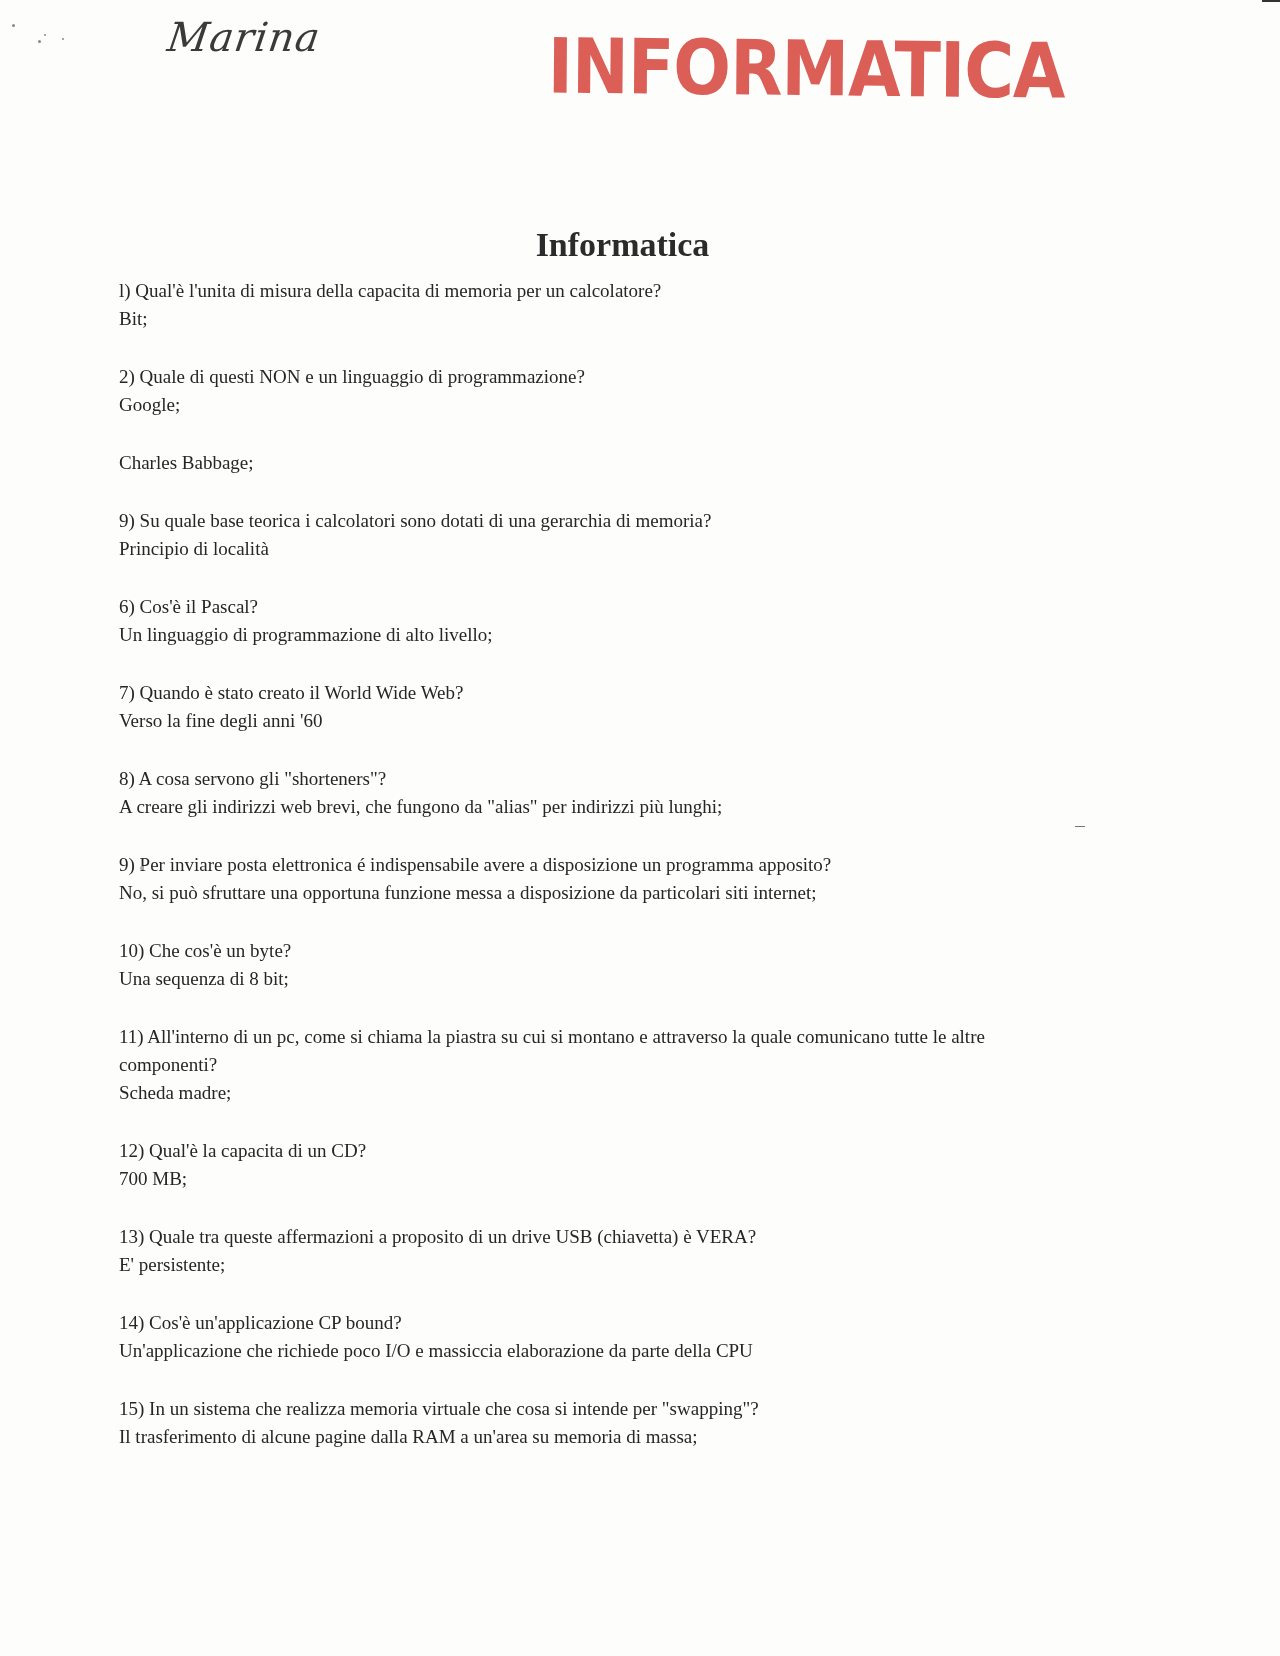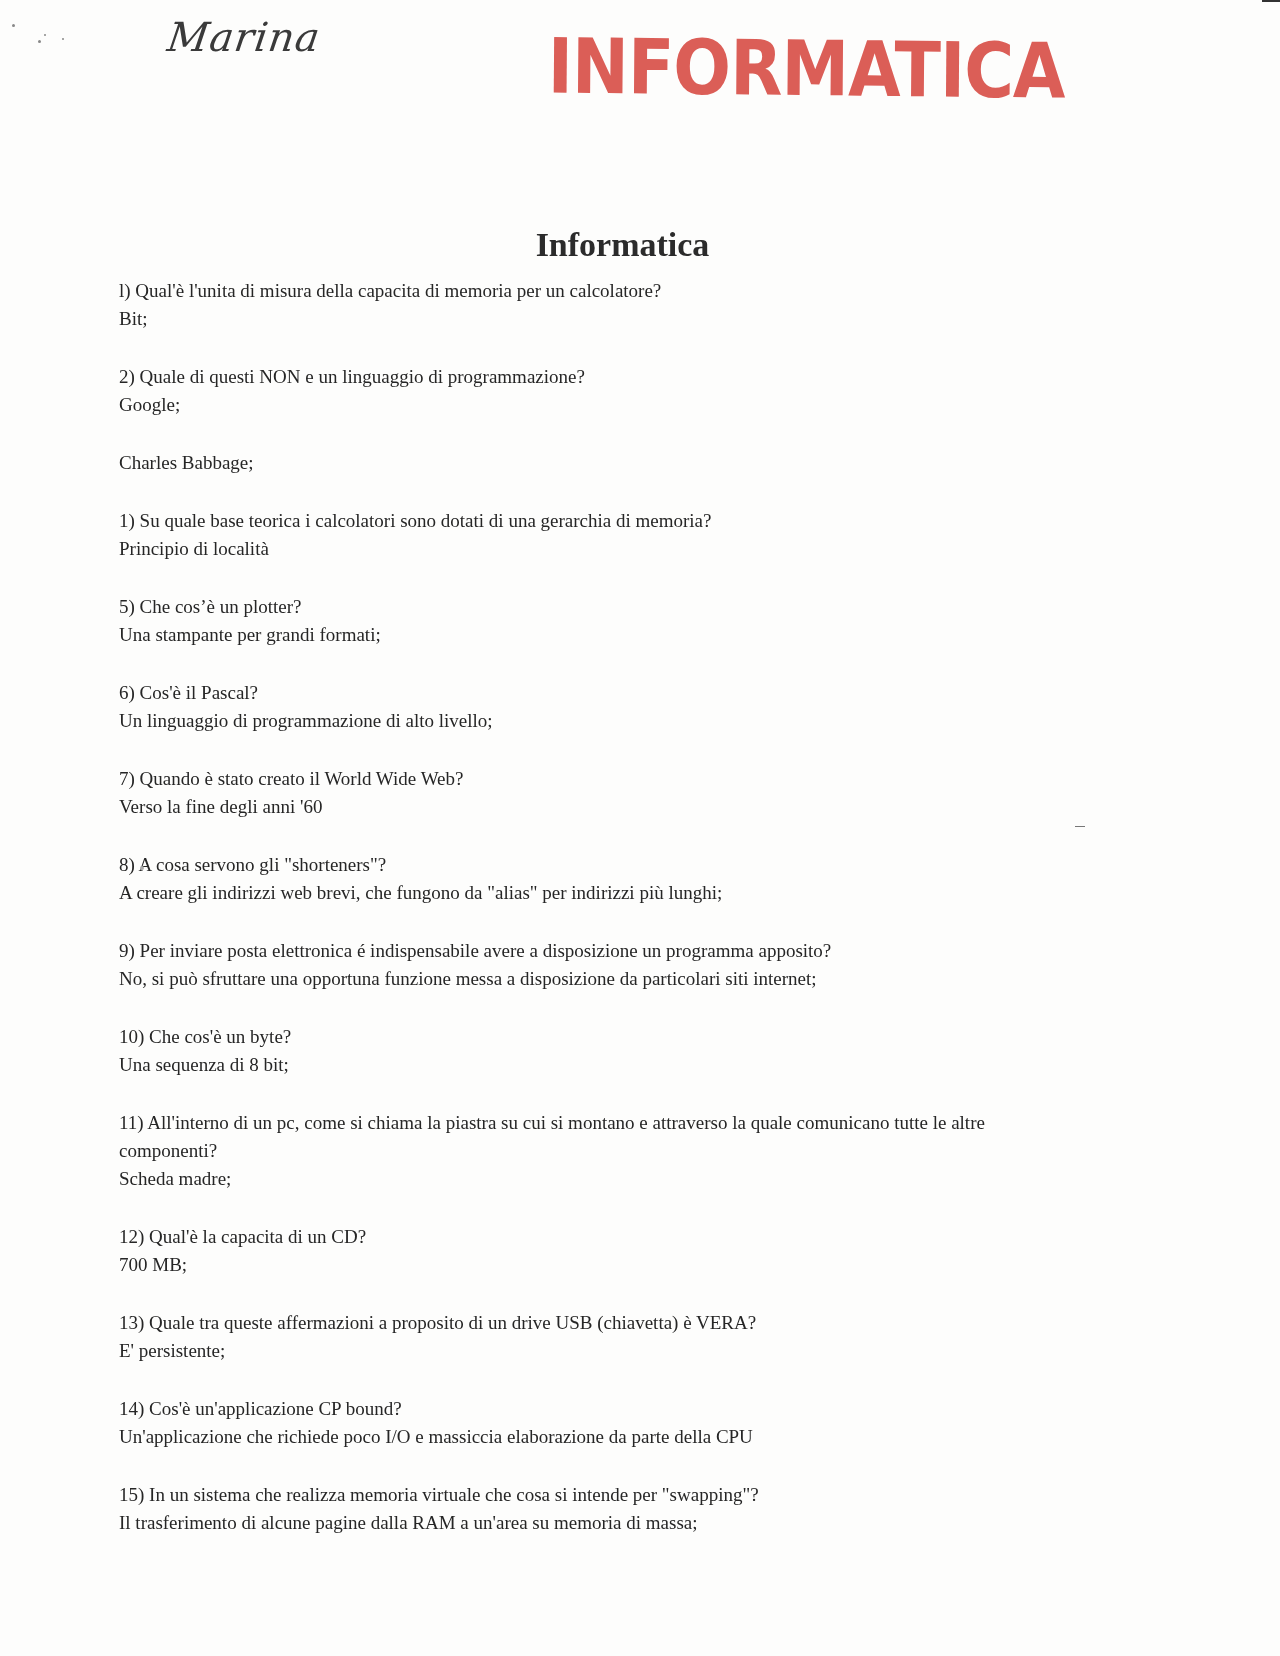--- a/index.html
+++ b/index.html
@@ -64,26 +64,22 @@
     <span class="qa-answer">Bit;</span>
   </div>
   <div class="qa-item">
     <span class="qa-question">2) Quale di questi NON e un linguaggio di programmazione?</span>
     <span class="qa-answer">Google;</span>
   </div>
   <div class="qa-item">
     <span class="qa-answer">Charles Babbage;</span>
   </div>
   <div class="qa-item">
-    <span class="qa-question">1) Su quale base teorica i calcolatori sono dotati di una gerarchia di memoria?</span>
+    <span class="qa-question">9) Su quale base teorica i calcolatori sono dotati di una gerarchia di memoria?</span>
     <span class="qa-answer">Principio di località</span>
-  </div>
-  <div class="qa-item">
-    <span class="qa-question">5) Che cos’è un plotter?</span>
-    <span class="qa-answer">Una stampante per grandi formati;</span>
   </div>
   <div class="qa-item">
     <span class="qa-question">6) Cos'è il Pascal?</span>
     <span class="qa-answer">Un linguaggio di programmazione di alto livello;</span>
   </div>
   <div class="qa-item">
     <span class="qa-question">7) Quando è stato creato il World Wide Web?</span>
     <span class="qa-answer">Verso la fine degli anni '60</span>
   </div>
   <div class="qa-item">

